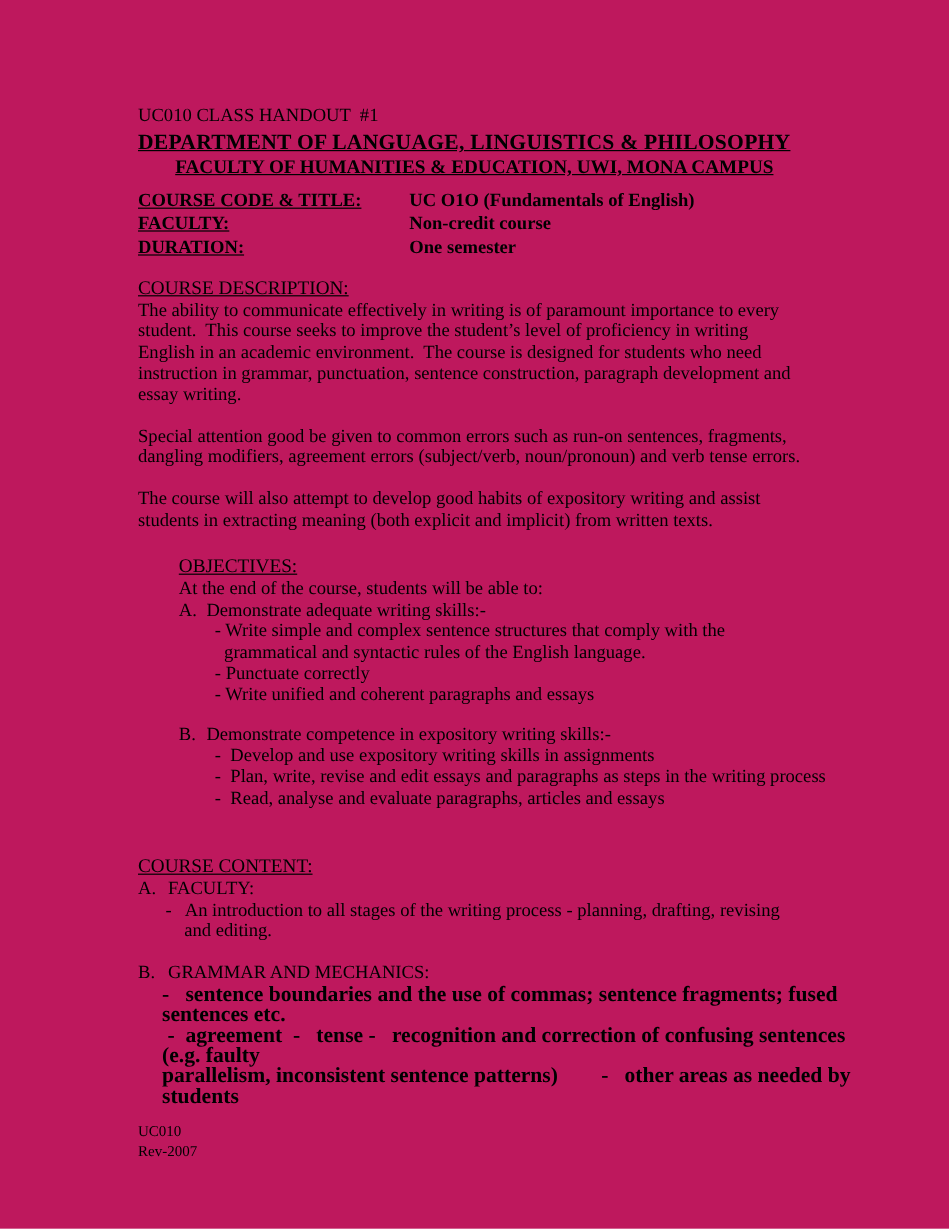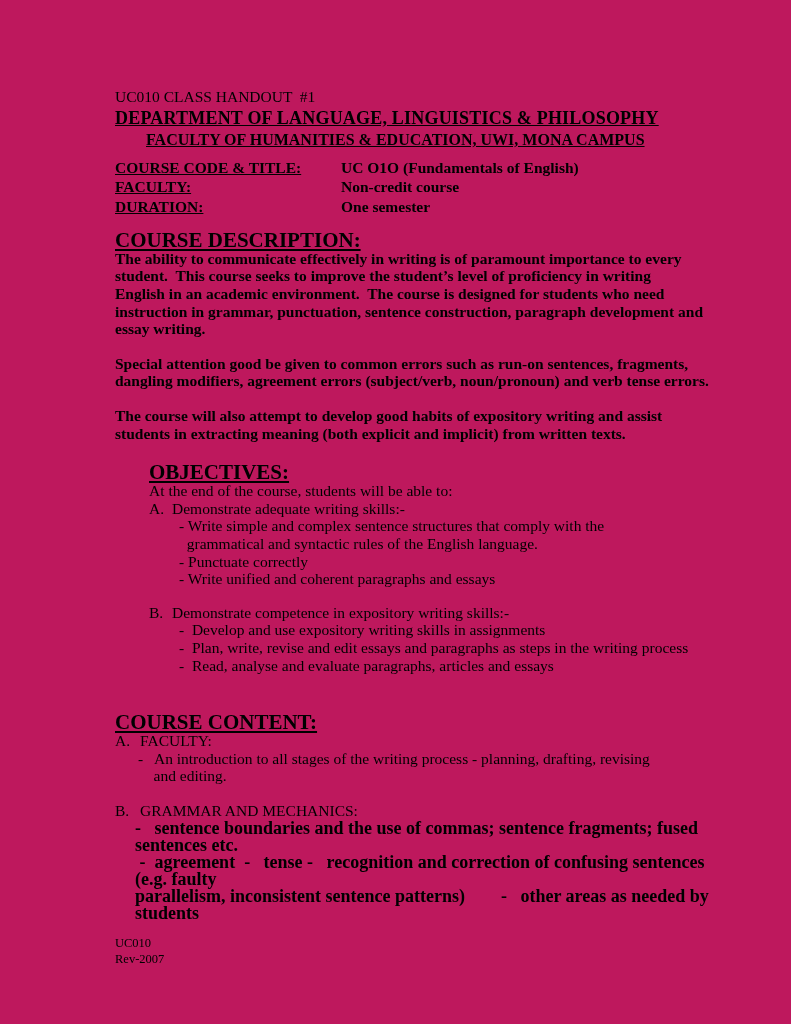--- a/index.html
+++ b/index.html
@@ -31,25 +31,25 @@
     font-size: 16px; font-weight: bold; text-decoration: underline;
     line-height: 19px; margin: 1px 0 0 31px;
   }
 
   .course-info { margin-top: 9px; }
   .info-row { display: flex; line-height: 19.3px; }
   .info-label { font-weight: bold; text-decoration: underline; flex: 0 0 226px; white-space: pre-wrap; }
   .info-value { font-weight: bold; white-space: pre-wrap; }
 
   .section-heading {
-    font-size: 21px; font-weight: bold; text-decoration: underline;
+    font-size: 16px; font-weight: normal; text-decoration: underline;
     line-height: 19px; margin: 0;
   }
   .description { margin-top: 15px; }
-  .para { white-space: pre-wrap; margin: 0 0 17px 0; font-weight: bold; }
+  .para { white-space: pre-wrap; margin: 0 0 17px 0; }
 
   .objectives { margin-top: 21px; margin-left: 34px; }
   .intro-line { white-space: pre-wrap; }
   .item-row { display: flex; }
   .item-row.spaced { margin-top: 16px; }
   .item-label { flex: 0 0 23px; }
   .item-text { white-space: pre-wrap; }
 
   .obj-bullets { padding-left: 30px; white-space: pre-wrap; }
 

